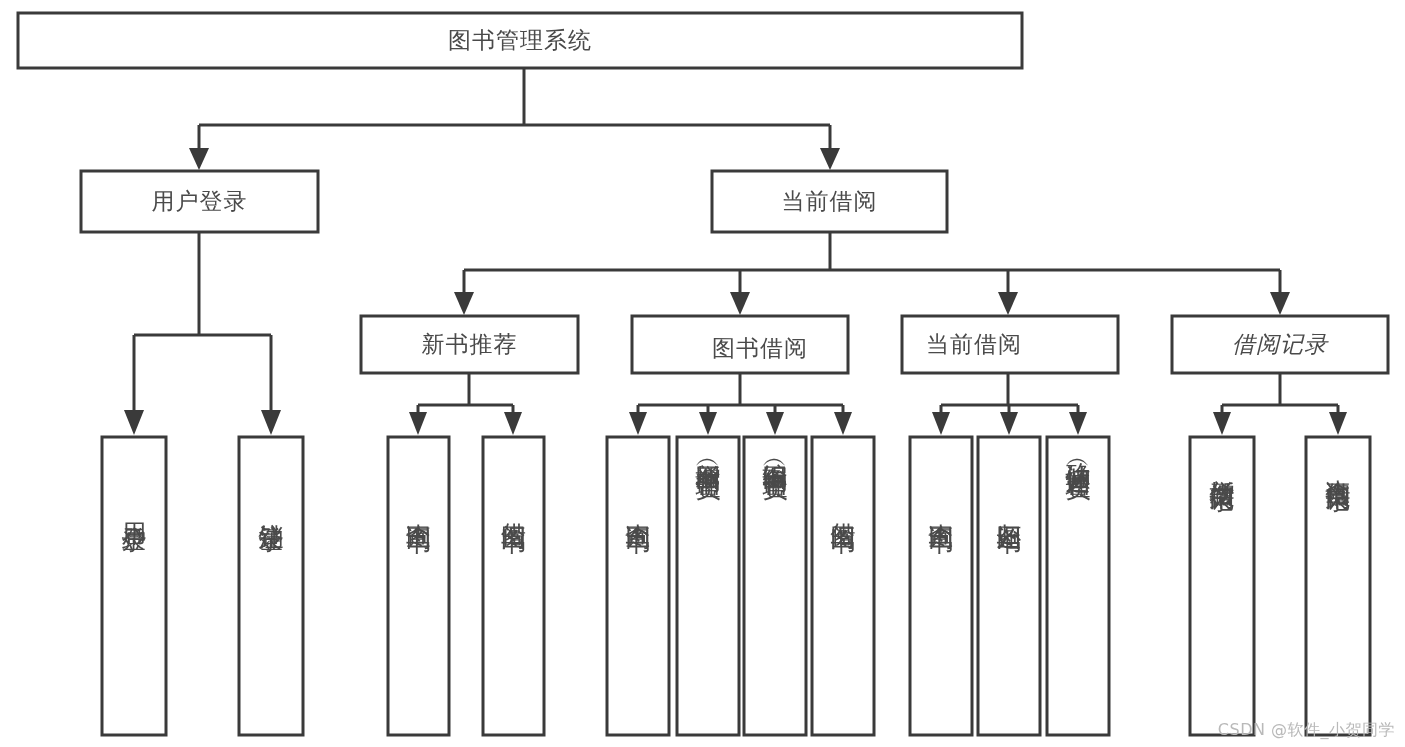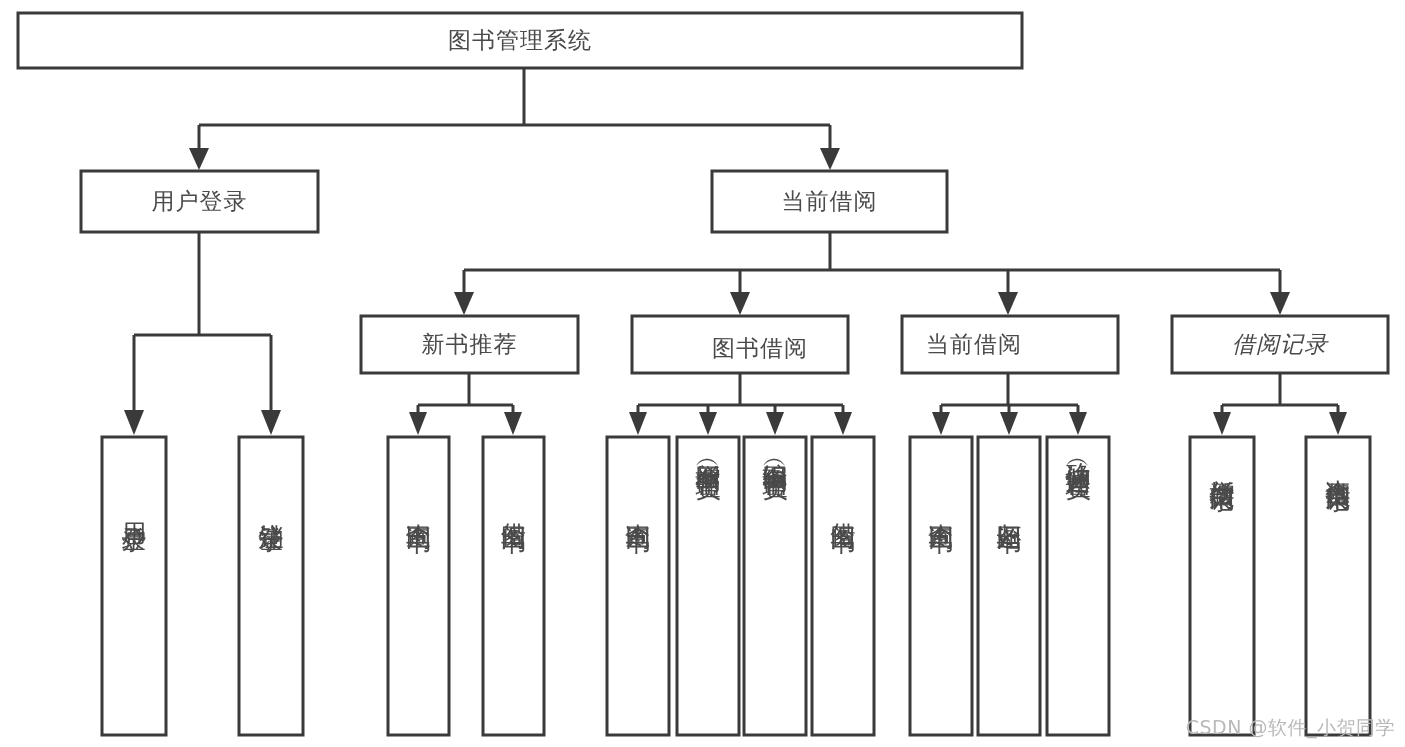--- a/index.html
+++ b/index.html
@@ -72,21 +72,21 @@
     font-size: 23px;
     color: #4a4a4a;
     white-space: nowrap;
     letter-spacing: 1px;
   }
   .watermark {
     position: absolute;
     right: 10px;
     bottom: 6px;
     font-family: "DejaVu Sans", "Liberation Sans", sans-serif;
-    font-size: 19px;
+    font-size: 16px;
     color: #b9b9b9;
     letter-spacing: 0.5px;
     white-space: nowrap;
     user-select: none;
   }
 </style>
 </head>
 <body>
 
 <div id="diagram-root">

